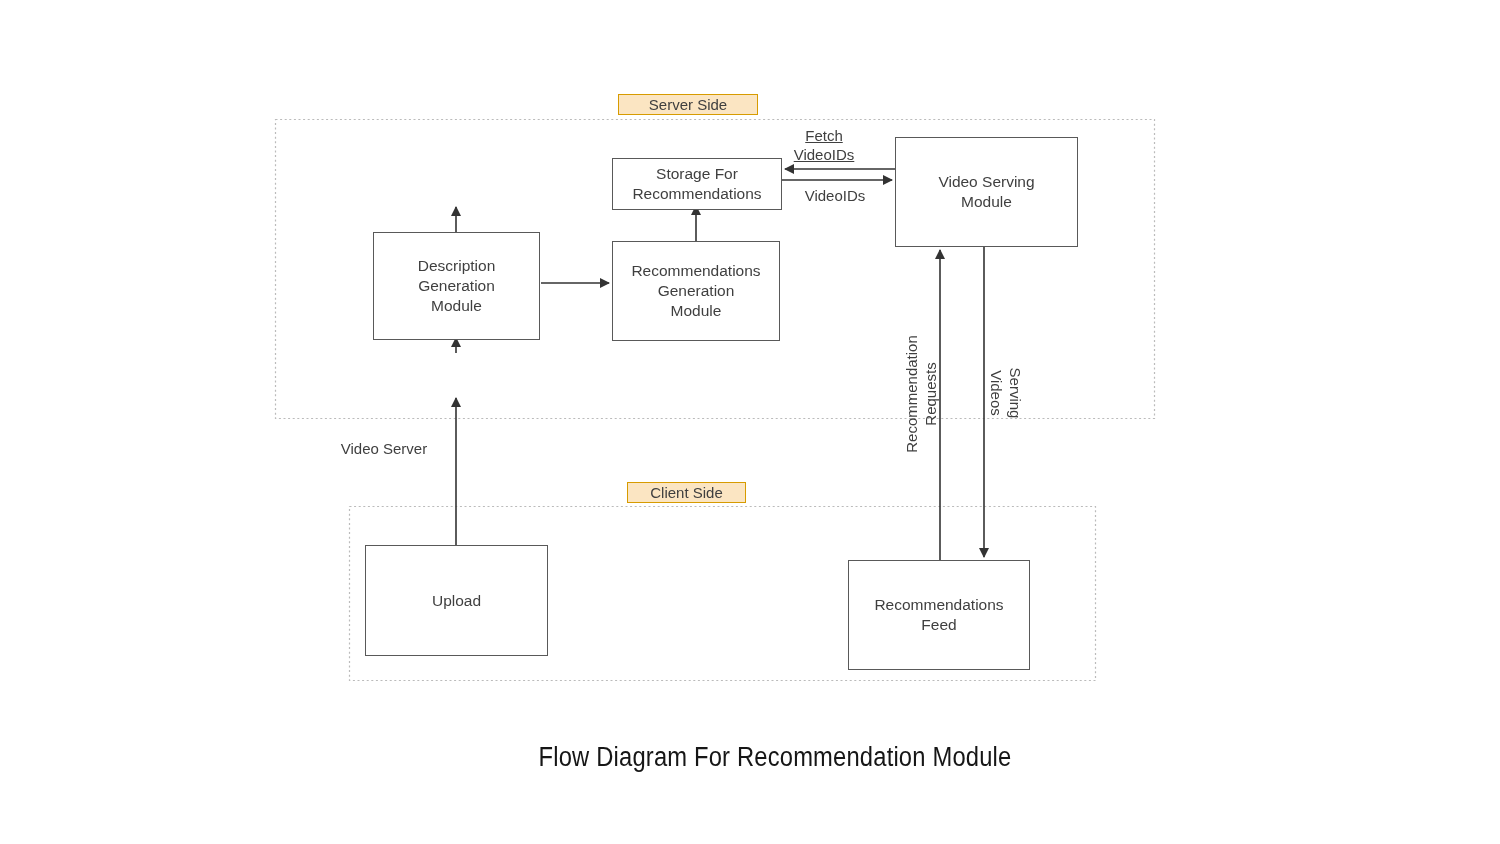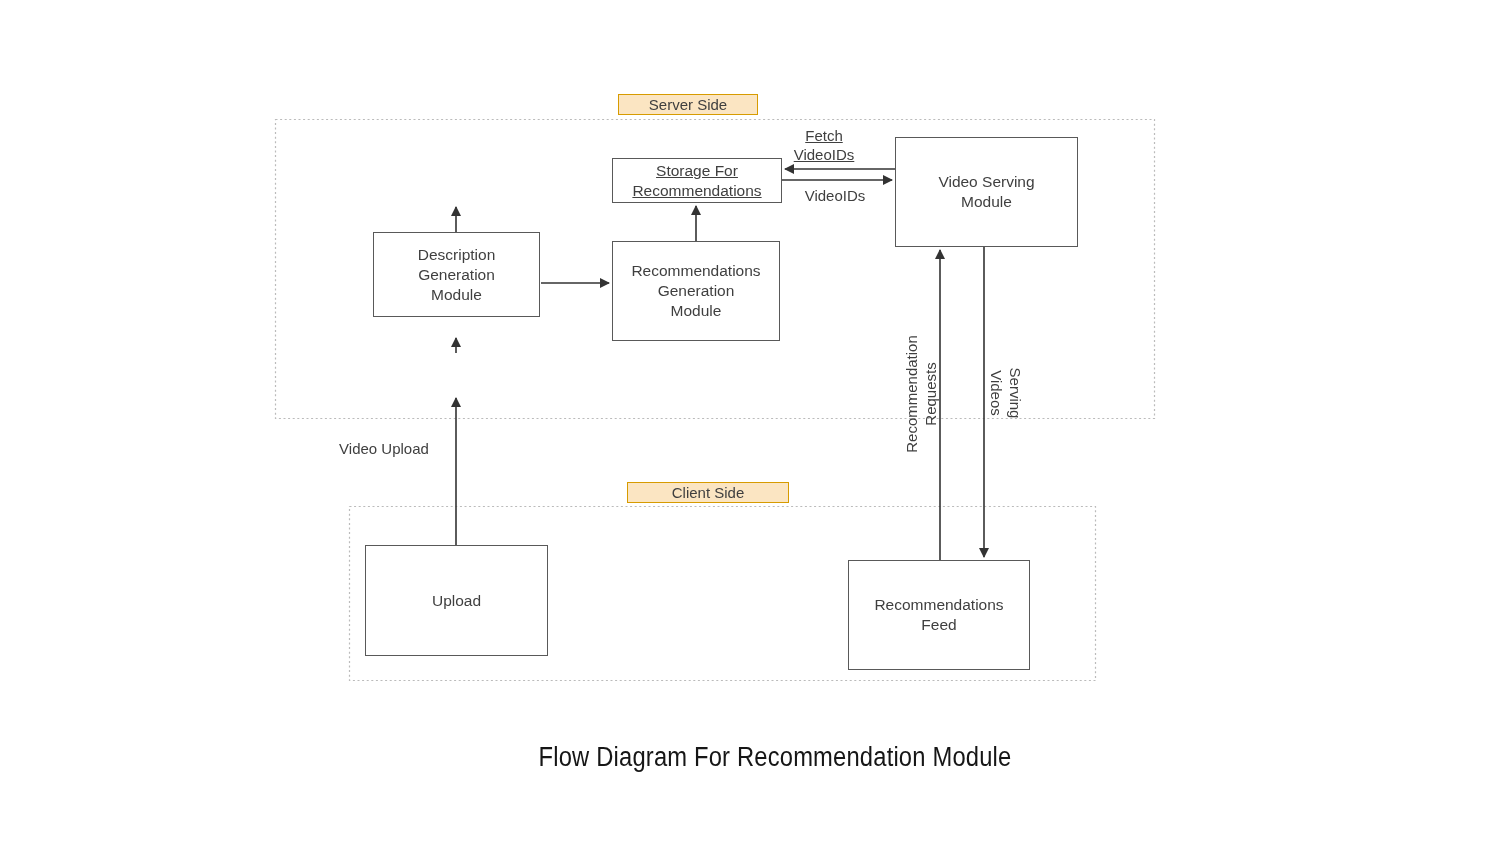--- a/index.html
+++ b/index.html
@@ -58,30 +58,30 @@
   }
   .el-fetch     { left: 774px; top: 126px; width: 100px; text-decoration: underline; }
   .el-videoids  { left: 785px; top: 186px; width: 100px; }
   .el-vupload   { left: 326px; top: 439px; width: 116px; }
   .el-recreq    { left: 856px; top: 375px; width: 130px;
                   transform: rotate(-90deg); transform-origin: center; }
   .el-serving   { left: 975px; top: 374px; width: 62px;
                   transform: rotate(90deg); transform-origin: center; }
 
   .n-storage-desc { left: 365px; top: 162px; width: 183px; height: 42px; }
-  .n-desc-gen     { left: 373px; top: 232px; width: 167px; height: 85px; }
+  .n-desc-gen     { left: 373px; top: 232px; width: 167px; height: 108px; }
   .n-file-save    { left: 369px; top: 353px; width: 174px; height: 42px; }
-  .n-storage-rec  { left: 612px; top: 158px; width: 170px; height: 45px; text-decoration: underline; }
+  .n-storage-rec  { left: 612px; top: 158px; width: 170px; height: 52px; }
   .n-rec-gen      { left: 612px; top: 241px; width: 168px; height: 100px; }
   .n-video-serv   { left: 895px; top: 137px; width: 183px; height: 110px; }
   .n-upload       { left: 365px; top: 545px; width: 183px; height: 111px; }
   .n-rec-feed     { left: 848px; top: 560px; width: 182px; height: 110px; }
 
   .g-server { left: 618px; top: 94px;  width: 140px; height: 21px; }
-  .g-client { left: 627px; top: 482px; width: 162px; height: 21px; }
+  .g-client { left: 627px; top: 482px; width: 119px; height: 21px; }
 
   .title {
     position: absolute;
     left: 775px;
     top: 742px;
     transform: translateX(-50%) scaleX(0.88);
     transform-origin: center;
     white-space: nowrap;
     color: #161616;
     font-size: 27px;
@@ -127,21 +127,21 @@
 Module</div>
   <div class="node n-video-serv">Video Serving
 Module</div>
   <div class="node n-upload">Upload</div>
   <div class="node n-rec-feed">Recommendations
 Feed</div>
 
   <div class="edge-label el-fetch">Fetch
 VideoIDs</div>
   <div class="edge-label el-videoids">VideoIDs</div>
-  <div class="edge-label el-vupload">Video Upload</div>
+  <div class="edge-label el-vupload">Video Server</div>
   <div class="edge-label el-recreq">Recommendation
 Requests</div>
   <div class="edge-label el-serving">Serving
 Videos</div>
 
   <div class="title">Flow Diagram For Recommendation Module</div>
 
 </div>
 
 </body></html>

